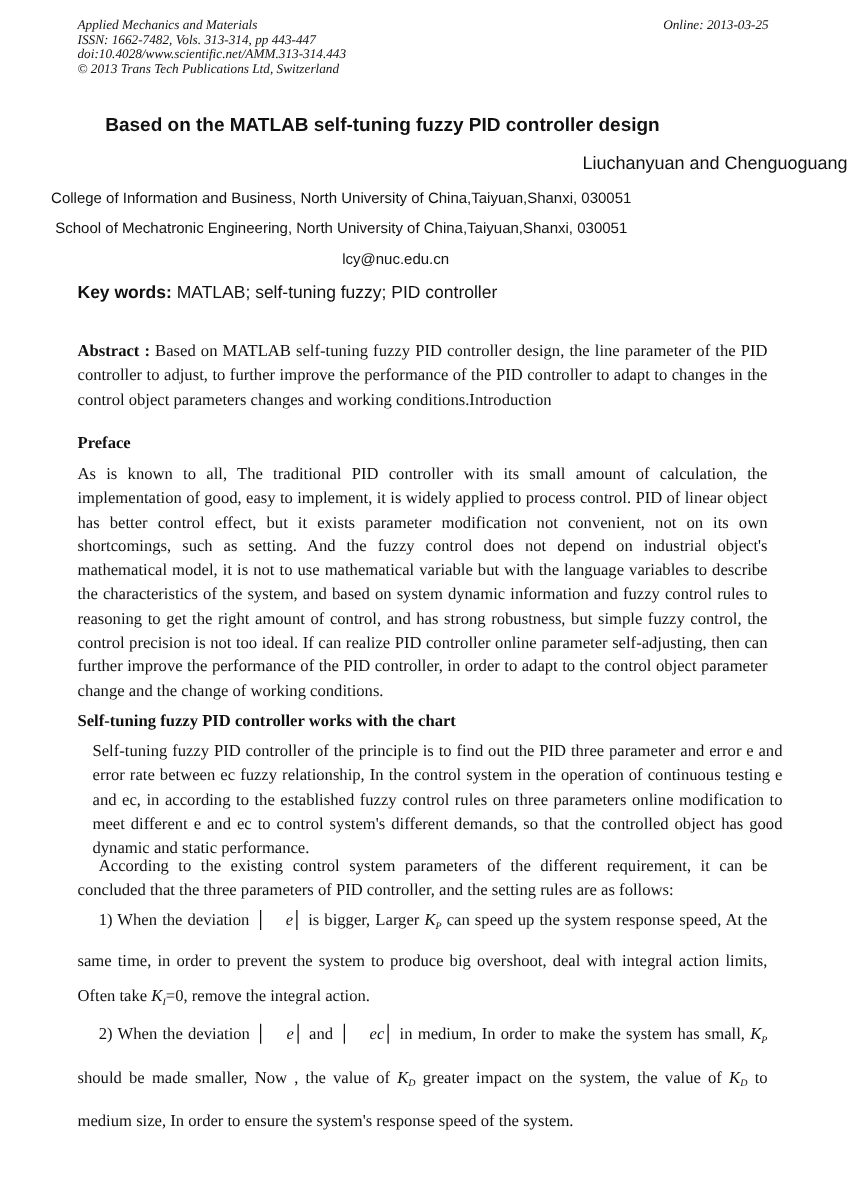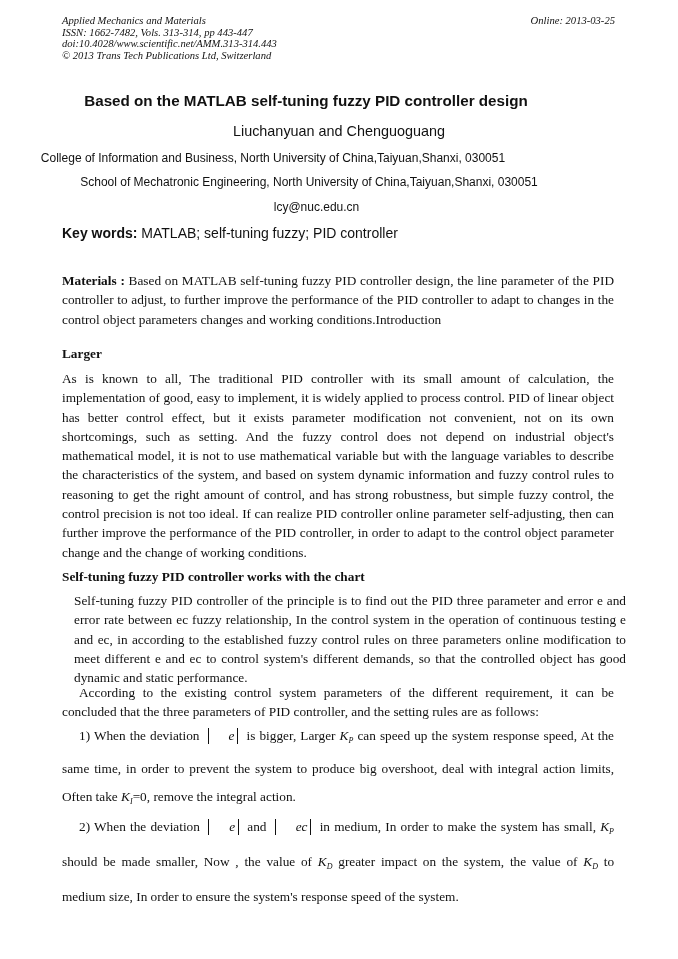--- a/index.html
+++ b/index.html
@@ -4,24 +4,24 @@
 <style>
   html, body { margin: 0; padding: 0; background: #ffffff; }
   body { width: 678px; height: 959px; position: relative; overflow: hidden; color: #111; }
   .serif { font-family: "Liberation Serif", "DejaVu Serif", serif; }
   .sans { font-family: "Liberation Sans", "DejaVu Sans", sans-serif; }
 
   .hdr-left { position: absolute; left: 62px; top: 15px; font-size: 10.6px; line-height: 11.6px; font-style: italic; }
   .hdr-right { position: absolute; right: 63px; top: 15px; font-size: 10.6px; line-height: 11.6px; font-style: italic; }
 
   .title { position: absolute; left: 0; width: 612px; top: 92px; text-align: center; font-weight: bold; font-size: 15.2px; }
-  .authors { position: absolute; left: 0; width: 678px; top: 123px; text-align: center; font-size: 14.4px; }
+  .authors { position: absolute; left: 0; width: 678px; top: 123px; text-align: right; font-size: 14.4px; }
   .affil { position: absolute; left: 0; width: 546px; text-align: center; font-size: 12px; }
   .affil1 { top: 151px; }
-  .affil2 { top: 175px; margin-left: 36px; }
+  .affil2 { top: 175px; }
   .email { position: absolute; left: 0; width: 633px; top: 200px; text-align: center; font-size: 12px; }
 
   .keywords { position: absolute; left: 62px; top: 225px; font-size: 14px; }
   .keywords b { font-weight: bold; }
 
   .block { position: absolute; left: 62px; width: 552px; font-size: 13.3px; line-height: 19.3px; text-align: justify; }
   .block p { margin: 0; }
   .abstract { top: 271px; }
   .abstract .lbl { font-weight: bold; }
 
@@ -55,25 +55,25 @@
 <div class="affil affil1 sans">College of Information and Business, North University of China,Taiyuan,Shanxi, 030051</div>
 <div class="affil affil2 sans">School of Mechatronic Engineering, North University of China,Taiyuan,Shanxi, 030051</div>
 <div class="email sans">lcy@nuc.edu.cn</div>
 
 <div class="keywords sans">
   <b>Key words:</b>
   <span>MATLAB; self-tuning fuzzy; PID controller</span>
 </div>
 
 <div class="block abstract serif">
-  <p><span class="lbl">Materials :</span>
+  <p><span class="lbl">Abstract :</span>
   <span>Based on MATLAB self-tuning fuzzy PID controller design, the line parameter of the PID controller to adjust, to further improve the performance of the PID controller to adapt to changes in the control object parameters changes and working conditions.Introduction</span></p>
 </div>
 
-<div class="heading h-preface serif">Larger</div>
+<div class="heading h-preface serif">Preface</div>
 <div class="block preface-body serif">
   <p>As is known to all, The traditional PID controller with its small amount of calculation, the implementation of good, easy to implement, it is widely applied to process control. PID of linear object has better control effect, but it exists parameter modification not convenient, not on its own shortcomings, such as setting. And the fuzzy control does not depend on industrial object's mathematical model, it is not to use mathematical variable but with the language variables to describe the characteristics of the system, and based on system dynamic information and fuzzy control rules to reasoning to get the right amount of control, and has strong robustness, but simple fuzzy control, the control precision is not too ideal. If can realize PID controller online parameter self-adjusting, then can further improve the performance of the PID controller, in order to adapt to the control object parameter change and the change of working conditions.</p>
 </div>
 
 <div class="heading h-chart serif">Self-tuning fuzzy PID controller works with the chart</div>
 <div class="block chart-body serif">
   <p>Self-tuning fuzzy PID controller of the principle is to find out the PID three parameter and error e and error rate between ec fuzzy relationship, In the control system in the operation of continuous testing e and ec, in according to the established fuzzy control rules on three parameters online modification to meet different e and ec to control system's different demands, so that the controlled object has good dynamic and static performance.</p>
 </div>
 <div class="block according serif">
   <p class="indent">According to the existing control system parameters of the different requirement, it can be concluded that the three parameters of PID controller, and the setting rules are as follows:</p>

